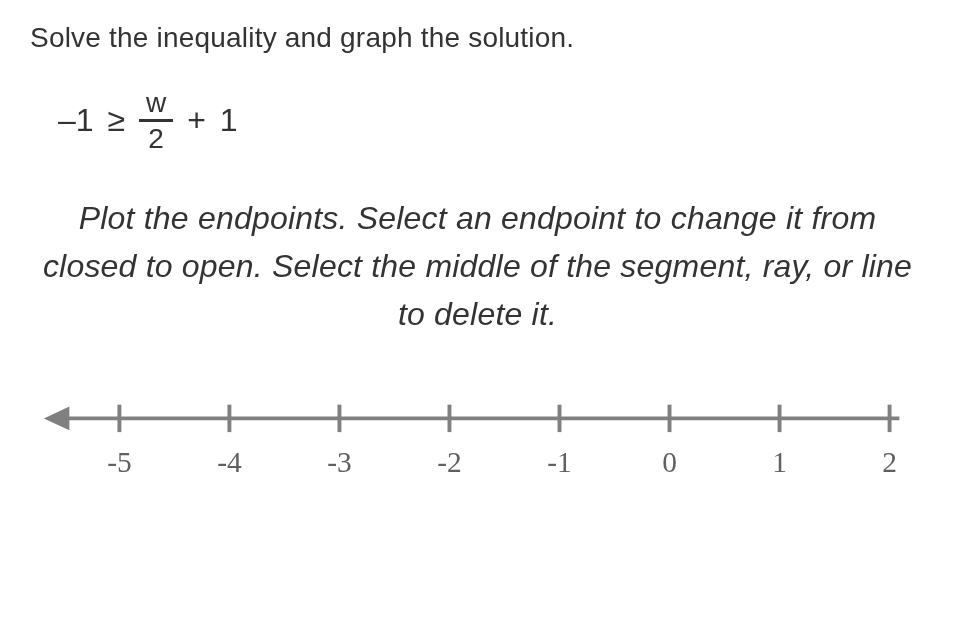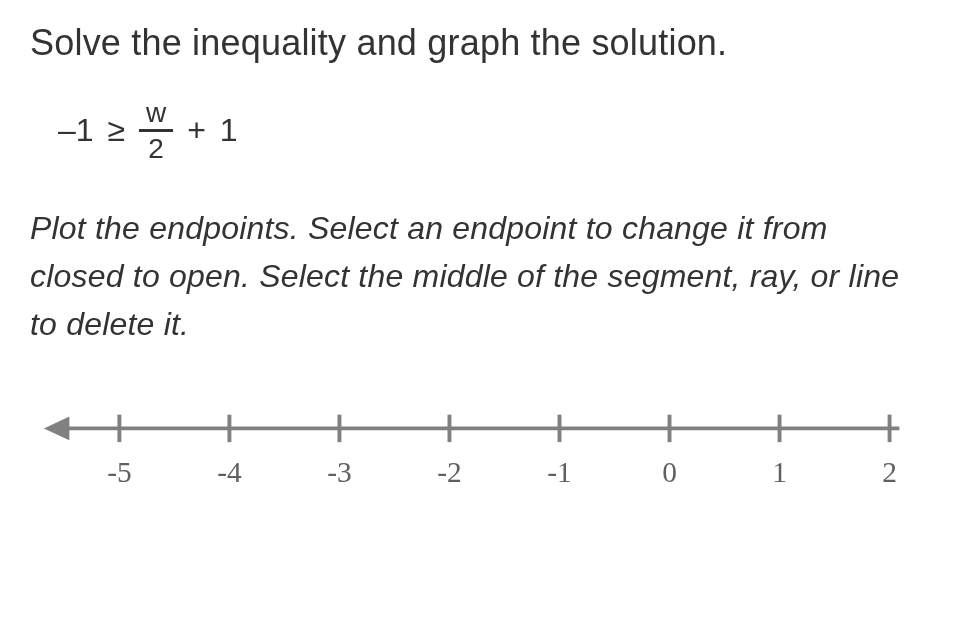--- a/index.html
+++ b/index.html
@@ -5,21 +5,21 @@
   * { margin: 0; padding: 0; box-sizing: border-box; }
   body {
     font-family: Verdana, Geneva, sans-serif;
     background: #fff;
     width: 955px;
     height: 623px;
     padding: 22px 30px;
     color: #333;
   }
   .prompt {
-    font-size: 36px;
+    font-size: 28px;
     color: #333;
     margin-bottom: 34px;
     letter-spacing: 0.2px;
   }
   .inequality {
     display: flex;
     align-items: center;
     font-size: 32px;
     color: #333;
     margin-left: 28px;
@@ -43,20 +43,21 @@
   }
   .inequality .frac .den { font-size: 28px; }
   .inequality .plus { margin-right: 14px; }
   .instructions {
     font-style: italic;
     font-size: 32px;
     color: #333;
     line-height: 1.5;
     margin-bottom: 40px;
     letter-spacing: 0.2px;
+    text-align: center;
   }
   .numberline-wrap {
     margin-top: 20px;
     padding: 0 6px;
   }
   .numberline {
     width: 100%;
     height: 120px;
   }
 </style>

